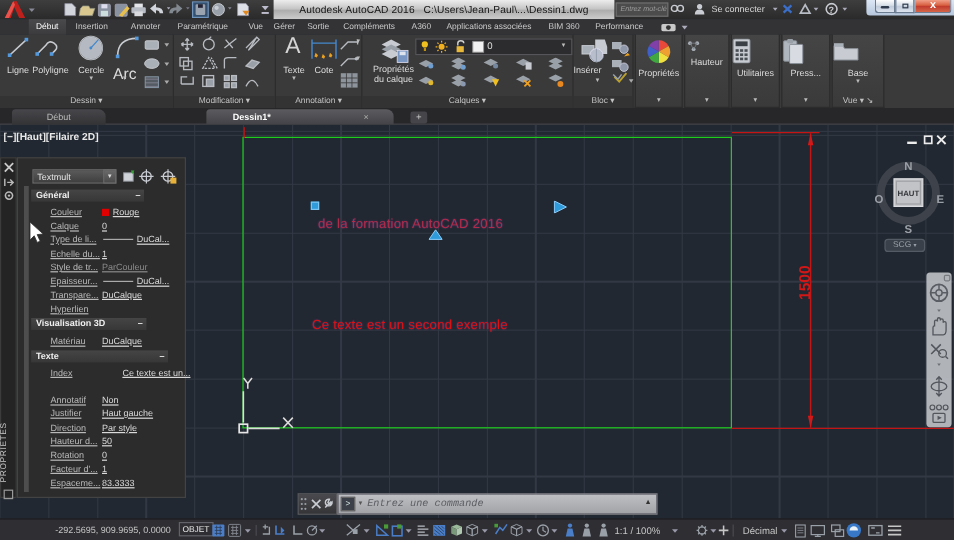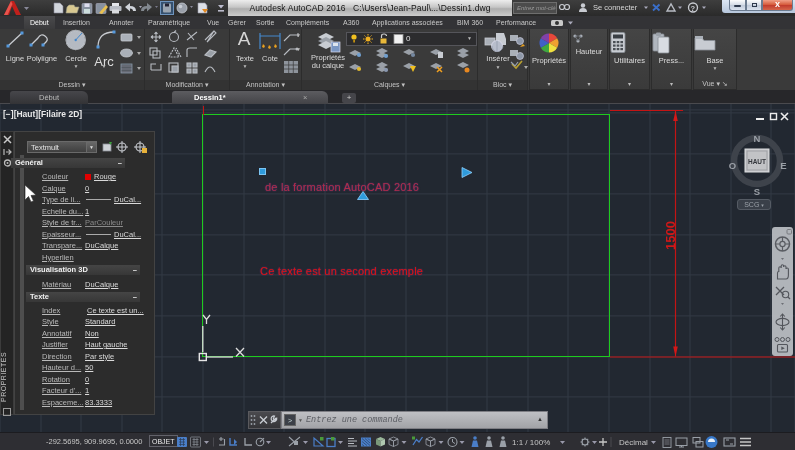--- a/index.html
+++ b/index.html
@@ -296,21 +296,21 @@
       </svg>
     </div>
     <div class="panel" style="left:478px;width:50px">
       <div class="plabel">Bloc ▾</div>
       <svg class="abs" style="left:6px;top:2px" width="24" height="22" viewBox="0 0 24 22">
         <rect x="1" y="7" width="10" height="7" fill="#aab0b8" stroke="#c8ccd2" stroke-width="0.8"></rect>
         <path d="M12 2 L20 2 L22 8 L22 14 L12 14 Z" fill="#c8ccd2"></path>
         <circle cx="13" cy="15" r="5.5" fill="#b8becc" stroke="#dde" stroke-width="0.8"></circle>
         <path d="M8 15 a5.5 5.5 0 0 0 11 0 M13 9.5 l0 11" stroke="#8892a2" stroke-width="0.6" fill="none"></path>
       </svg>
-      <div class="abs" style="left:0px;top:25px;width:40px;text-align:center;font-size:7.5px;color:#dcdcdc">Insérer</div>
+      <div class="abs" style="left:0px;top:25px;width:40px;font-size:7.5px;color:#dcdcdc">Insérer</div>
       <div class="abs" style="left:0px;top:35px;width:40px;text-align:center;font-size:5px;color:#bbb">▼</div>
       <svg class="abs" style="left:30px;top:3px" width="20" height="40" viewBox="0 0 20 40">
         <rect x="2" y="3" width="8" height="6" fill="#aab0b8"></rect>
           <circle cx="12" cy="9" r="3.5" fill="#8e98a8" stroke="#ccd" stroke-width="0.7"></circle>
         <rect x="2" y="18" width="8" height="6" fill="#aab0b8"></rect>
           <circle cx="12" cy="24" r="3.5" fill="#8e98a8" stroke="#ccd" stroke-width="0.7"></circle>
         <path d="M12 15 l3 -3 l2 2 z" fill="#e8a020"></path>
         <path d="M4 32 l4 4 l6 -7" stroke="#b8a030" stroke-width="1.6" fill="none"></path>
         <path d="M3 30 l4 4 M10 30 l-3 4" stroke="#99a2ae" stroke-width="1.2" fill="none"></path>
         <path d="M16 34 l4 0 l-2 3 z" fill="#aaa"></path>
@@ -476,22 +476,22 @@
     <svg class="abs" style="left:102px;top:9px" width="46" height="14" viewBox="0 0 46 14">
       <rect x="1" y="4" width="8" height="7" fill="#cfd3d8" stroke="#8a8f96" stroke-width="0.8"></rect>
       <path d="M7 2 l3 0 l-1.5 3 z" fill="#3aa13a"></path>
       <circle cx="20" cy="7" r="4" fill="none" stroke="#c9ccd2" stroke-width="1.1"></circle>
       <path d="M20 1 L20 13 M14 7 L26 7" stroke="#c9ccd2" stroke-width="1"></path>
       <circle cx="38" cy="7" r="4" fill="none" stroke="#c9ccd2" stroke-width="1.1"></circle>
       <path d="M38 1 L38 13 M32 7 L44 7" stroke="#c9ccd2" stroke-width="1"></path>
       <rect x="40" y="8" width="5" height="5" fill="#e8b23a"></rect>
     </svg>
 
-    <div class="pheader" style="left:11px;width:114px;top:27px">Général<span class="minus">–</span></div>
-    <div class="pheader" style="left:26px;width:114px;top:134px">Visualisation 3D<span class="minus">–</span></div>
+    <div class="pheader" style="left:26px;width:94px;top:27px">Général<span class="minus">–</span></div>
+    <div class="pheader" style="left:26px;width:96px;top:134px">Visualisation 3D<span class="minus">–</span></div>
     <div class="pheader" style="left:26px;width:114px;top:161px">Texte<span class="minus">–</span></div>
 
     <div class="prow" style="top:40px">
         <span class="lab" style="left:42px">Couleur</span>
         <span class="abs" style="left:85px;top:2.5px;width:6px;height:6px;background:#e00000"></span>
         <span class="val" style="left:94px">Rouge</span>
       </div>
     <div class="prow" style="top:51.5px">
         <span class="lab" style="left:42px">Calque</span>
         <span class="val" style="left:85px">0</span>
@@ -520,25 +520,21 @@
       </div>
     <div class="prow" style="top:120.5px">
         <span class="lab" style="left:42px">Hyperlien</span>
       </div>
     <div class="prow" style="top:147.5px">
         <span class="lab" style="left:42px">Matériau</span>
         <span class="val" style="left:85px">DuCalque</span>
       </div>
     <div class="prow" style="top:173.5px">
         <span class="lab" style="left:42px">Index</span>
-        <span class="val" style="left:87px">Ce texte est un...</span>
-      </div>
-    <div class="prow" style="top:185px">
-        <span class="lab" style="left:42px">Style</span>
-        <span class="val" style="left:85px">Standard</span>
+        <span class="val" style="left:102px">Ce texte est un...</span>
       </div>
     <div class="prow" style="top:196.5px">
         <span class="lab" style="left:42px">Annotatif</span>
         <span class="val" style="left:85px">Non</span>
       </div>
     <div class="prow" style="top:208px">
         <span class="lab" style="left:42px">Justifier</span>
         <span class="val" style="left:85px">Haut gauche</span>
       </div>
     <div class="prow" style="top:219.5px">

